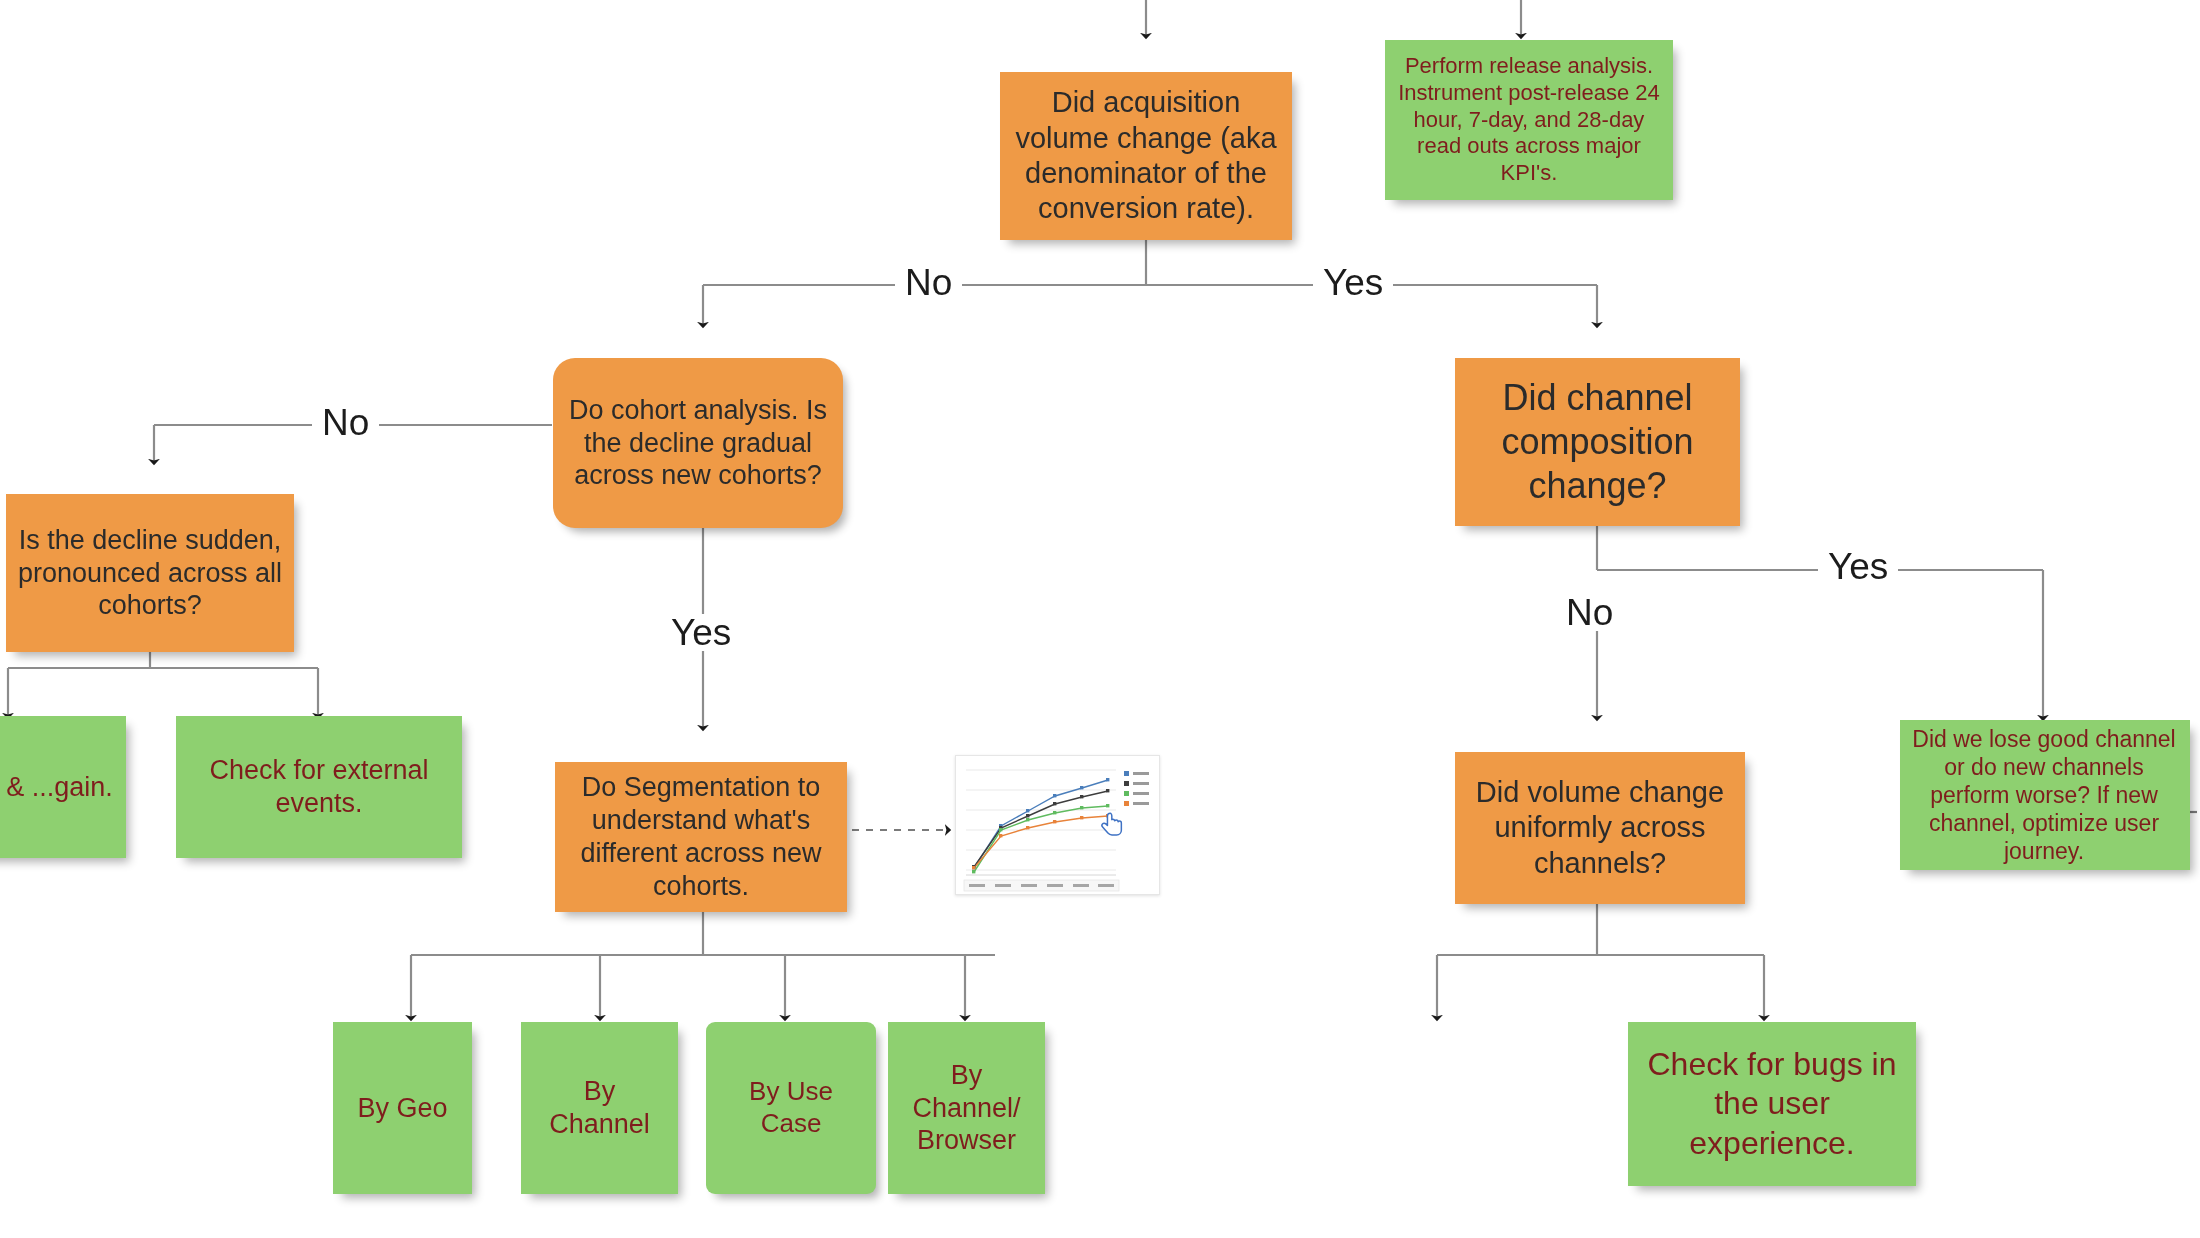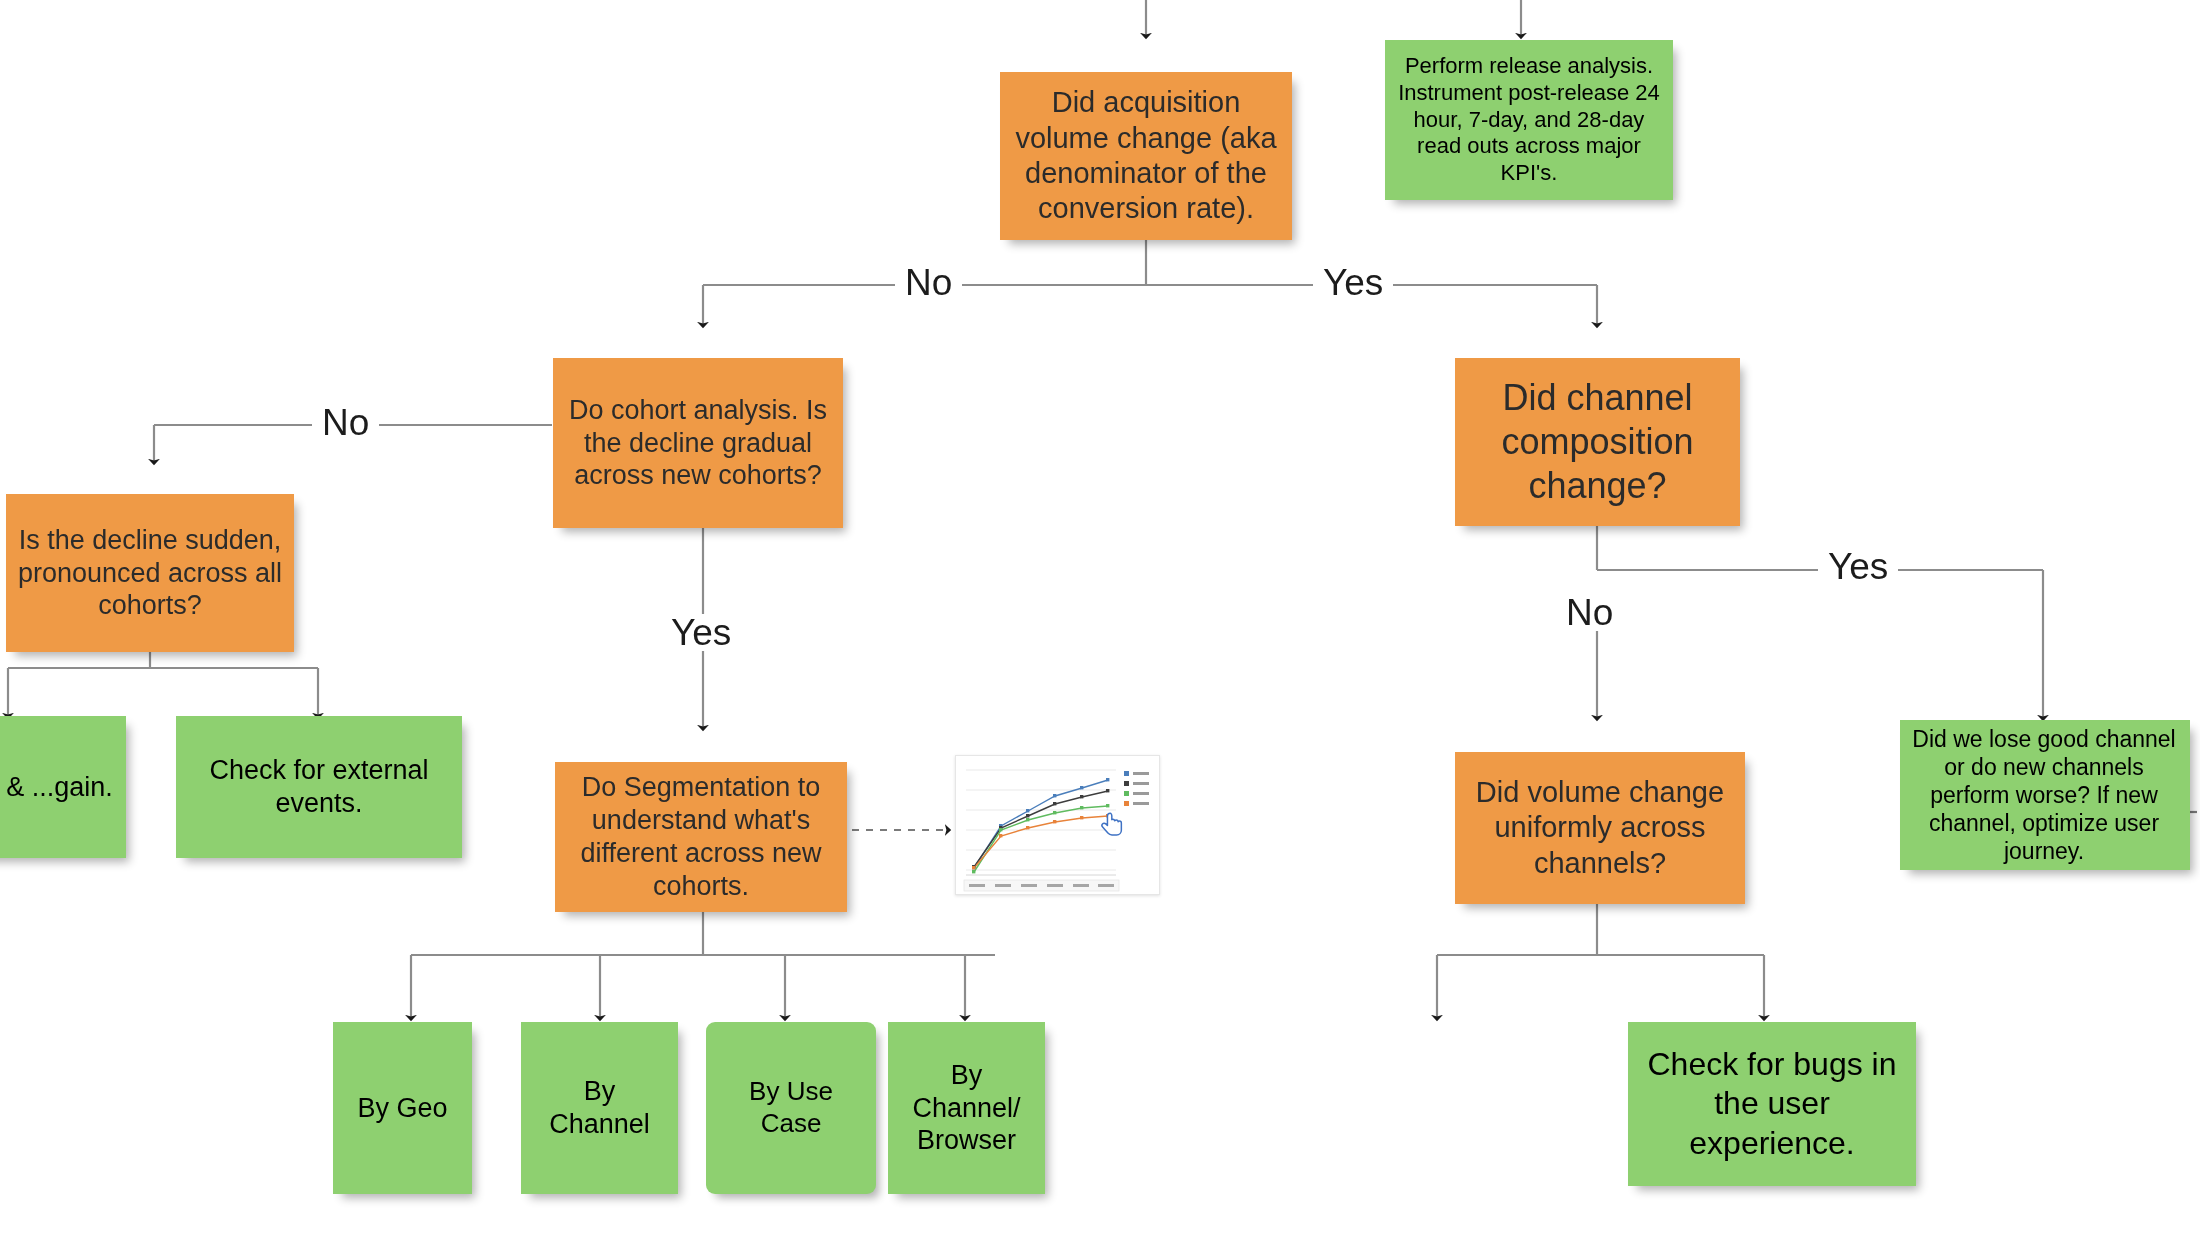--- a/index.html
+++ b/index.html
@@ -7,21 +7,21 @@
        font-family:"Liberation Sans","DejaVu Sans",sans-serif;color:#222;}
   #canvas{position:absolute;inset:0;width:2200px;height:1238px;}
   svg.edges{position:absolute;left:0;top:0;width:2200px;height:1238px;pointer-events:none;}
 
   .node{position:absolute;box-sizing:border-box;display:flex;align-items:center;
         justify-content:center;text-align:center;line-height:1.22;
         box-shadow:6px 7px 9px -3px rgba(0,0,0,0.30);
         padding:6px 10px;}
   .node span{display:block;width:100%;}
   .orange{background:#ef9a46;color:#2b2b2b;margin-top:32px;}
-  .green{background:#8ed070;color:#000000;}
+  .green{background:#8ed070;color:#7f1d1d;}
 
   .edge-label{position:absolute;background:#ffffff;padding:0 10px;
               color:#1c1c1c;white-space:nowrap;line-height:1;}
 
   
   .thumb{position:absolute;background:#ffffff;border:1px solid #e6e6e6;
          box-shadow:0 1px 3px rgba(0,0,0,0.12);box-sizing:border-box;overflow:hidden;}
   .thumb svg{display:block;}
 </style>
 </head>
@@ -83,21 +83,21 @@
   </svg>
 
   <div class="node orange" style="left:1000px;top:40px;width:292px;height:168px;font-size:29px;">
     <span>Did acquisition volume change (aka denominator of the conversion rate).</span>
   </div>
 
   <div class="node green" style="left:1385px;top:40px;width:288px;height:160px;font-size:22px;">
     <span>Perform release analysis. Instrument post-release 24 hour, 7-day, and 28-day read outs across major KPI's.</span>
   </div>
 
-  <div class="node orange" style="left:553px;top:326px;width:290px;height:170px;font-size:27px;">
+  <div class="node orange" style="left:553px;top:326px;width:290px;height:170px;font-size:27px;border-radius:22px;">
     <span>Do cohort analysis. Is the decline gradual across new cohorts?</span>
   </div>
 
   <div class="node orange" style="left:1455px;top:326px;width:285px;height:168px;font-size:36px;">
     <span>Did channel composition change?</span>
   </div>
 
   <div class="node orange" style="left:6px;top:462px;width:288px;height:158px;font-size:27px;">
     <span>Is the decline sudden, pronounced across all cohorts?</span>
   </div>

